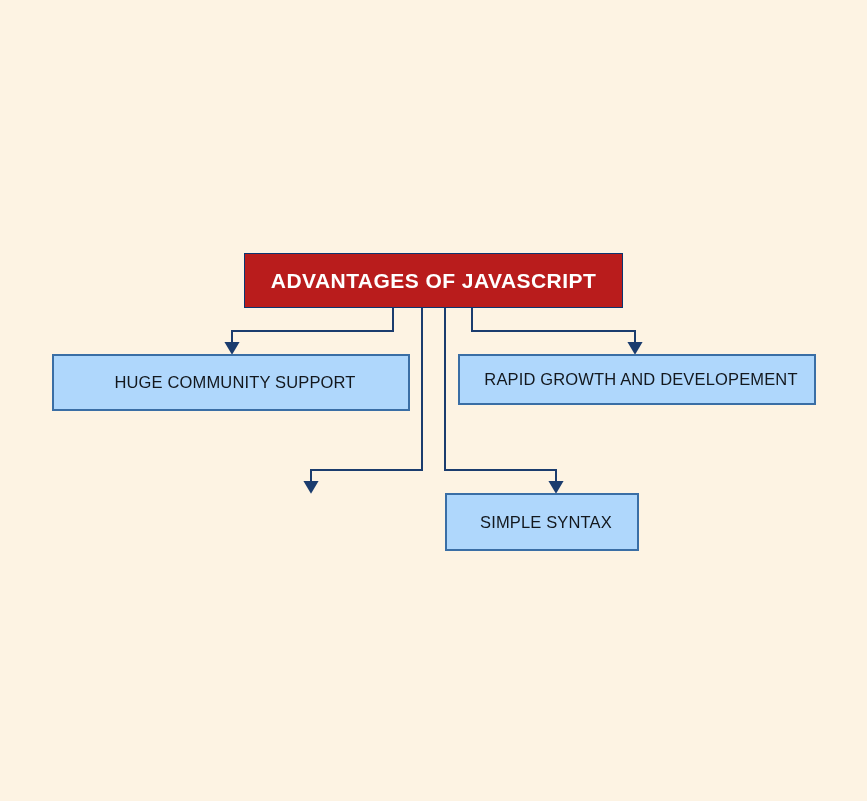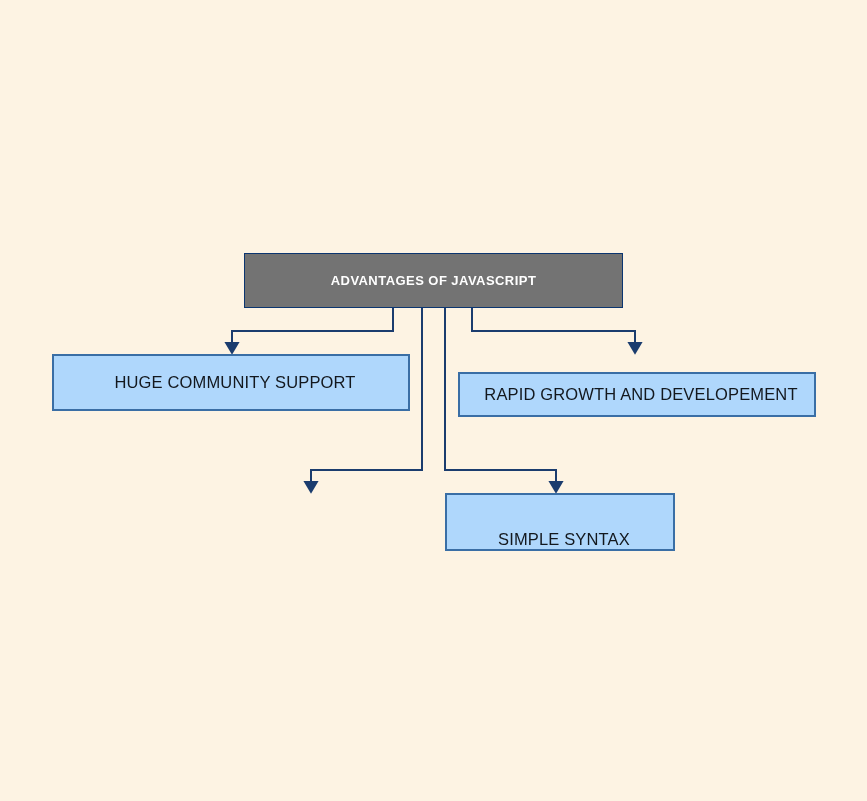--- a/index.html
+++ b/index.html
@@ -41,42 +41,42 @@
     justify-content: center;
     text-align: center;
     letter-spacing: 0.2px;
   }
 
   .node-root {
     left: 244px;
     top: 253px;
     width: 379px;
     height: 55px;
-    background: #737373;
+    background: #b91c1c;
     border: 1px solid #0B3570;
     color: #FFFFFF;
-    font-size: 13px;
+    font-size: 21px;
     font-weight: bold;
     letter-spacing: 0.45px;
   }
 
   .node-child {
     background: #AFD7FC;
     border: 2px solid #3A6EA5;
     color: #13181E;
     font-size: 16.5px;
     font-weight: normal;
     letter-spacing: 0.15px;
     padding-left: 8px;
   }
 
   .node-community  { left: 52px;  top: 354px; width: 358px; height: 57px; }
-  .node-growth     { left: 458px; top: 372px; width: 358px; height: 45px; }
+  .node-growth     { left: 458px; top: 354px; width: 358px; height: 51px; }
   .node-libraries  { left: 200px; top: 493px; width: 223px; height: 58px; }
-  .node-syntax     { left: 445px; top: 493px; width: 230px; height: 58px; align-items: flex-end; }
+  .node-syntax     { left: 445px; top: 493px; width: 194px; height: 58px; }
 
   .node-label {
     display: block;
     padding: 0 10px;
     white-space: nowrap;
   }
 </style>
 </head>
 <body>
 

